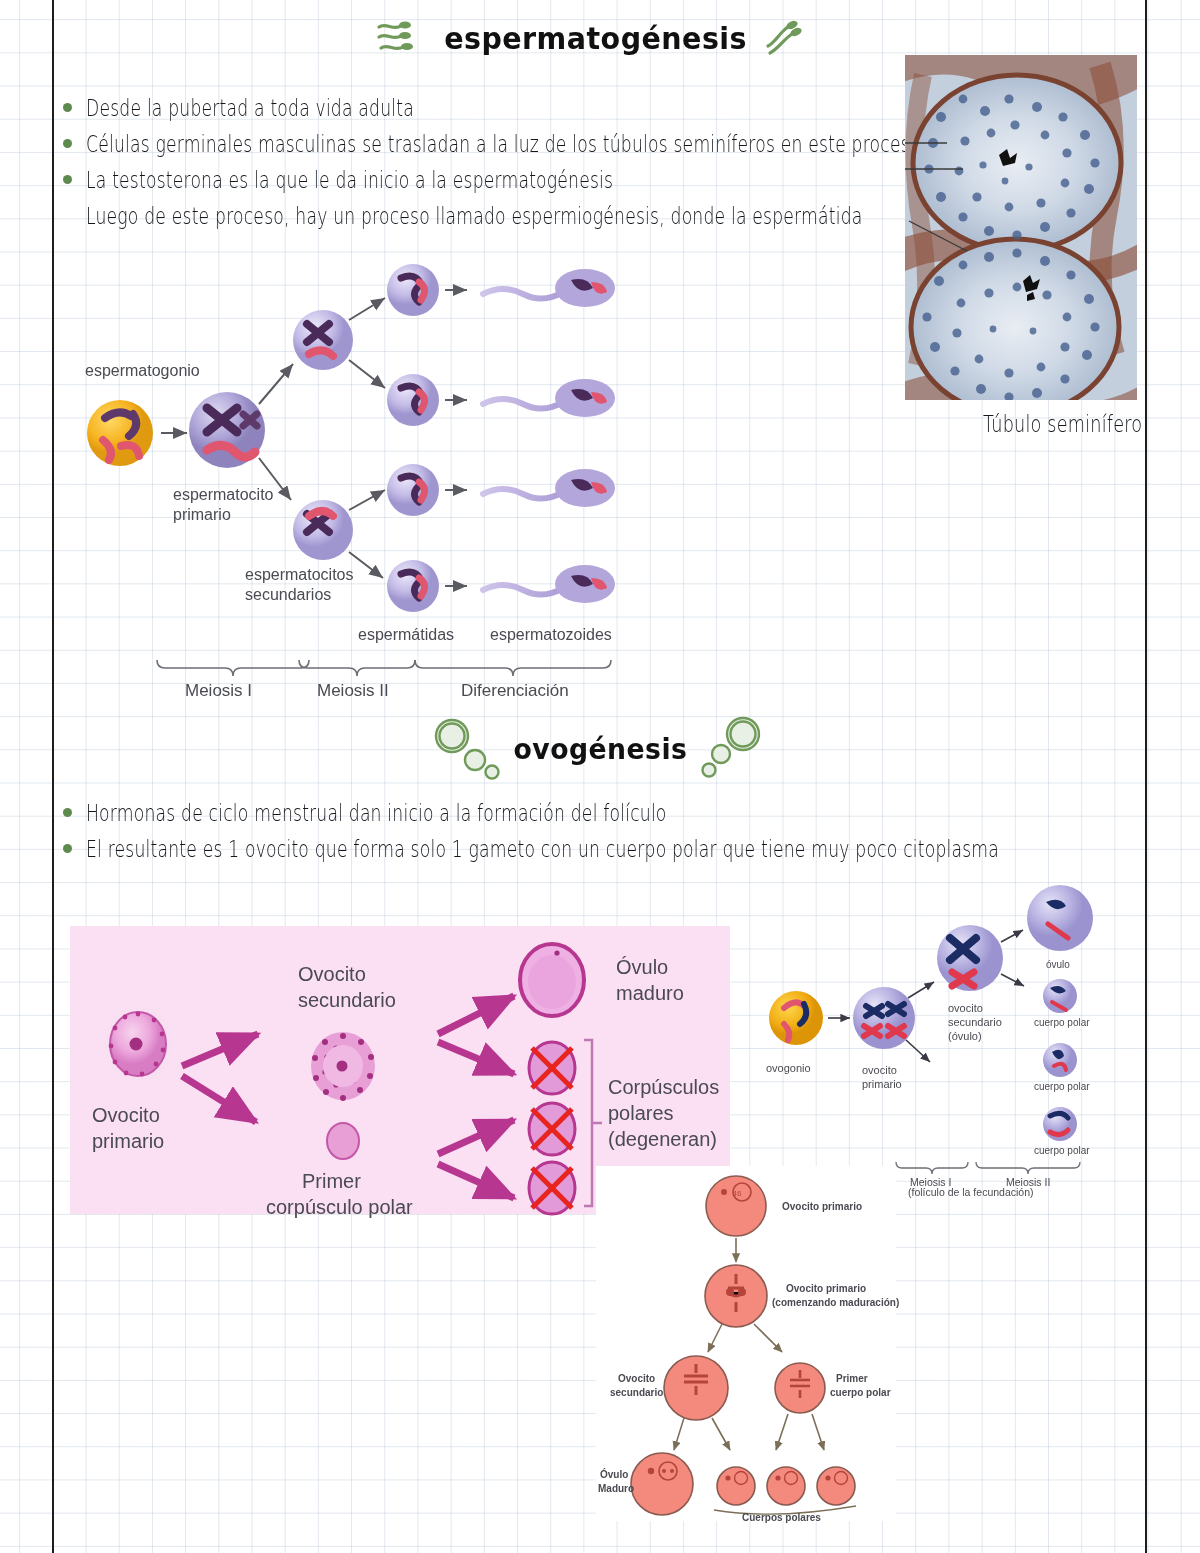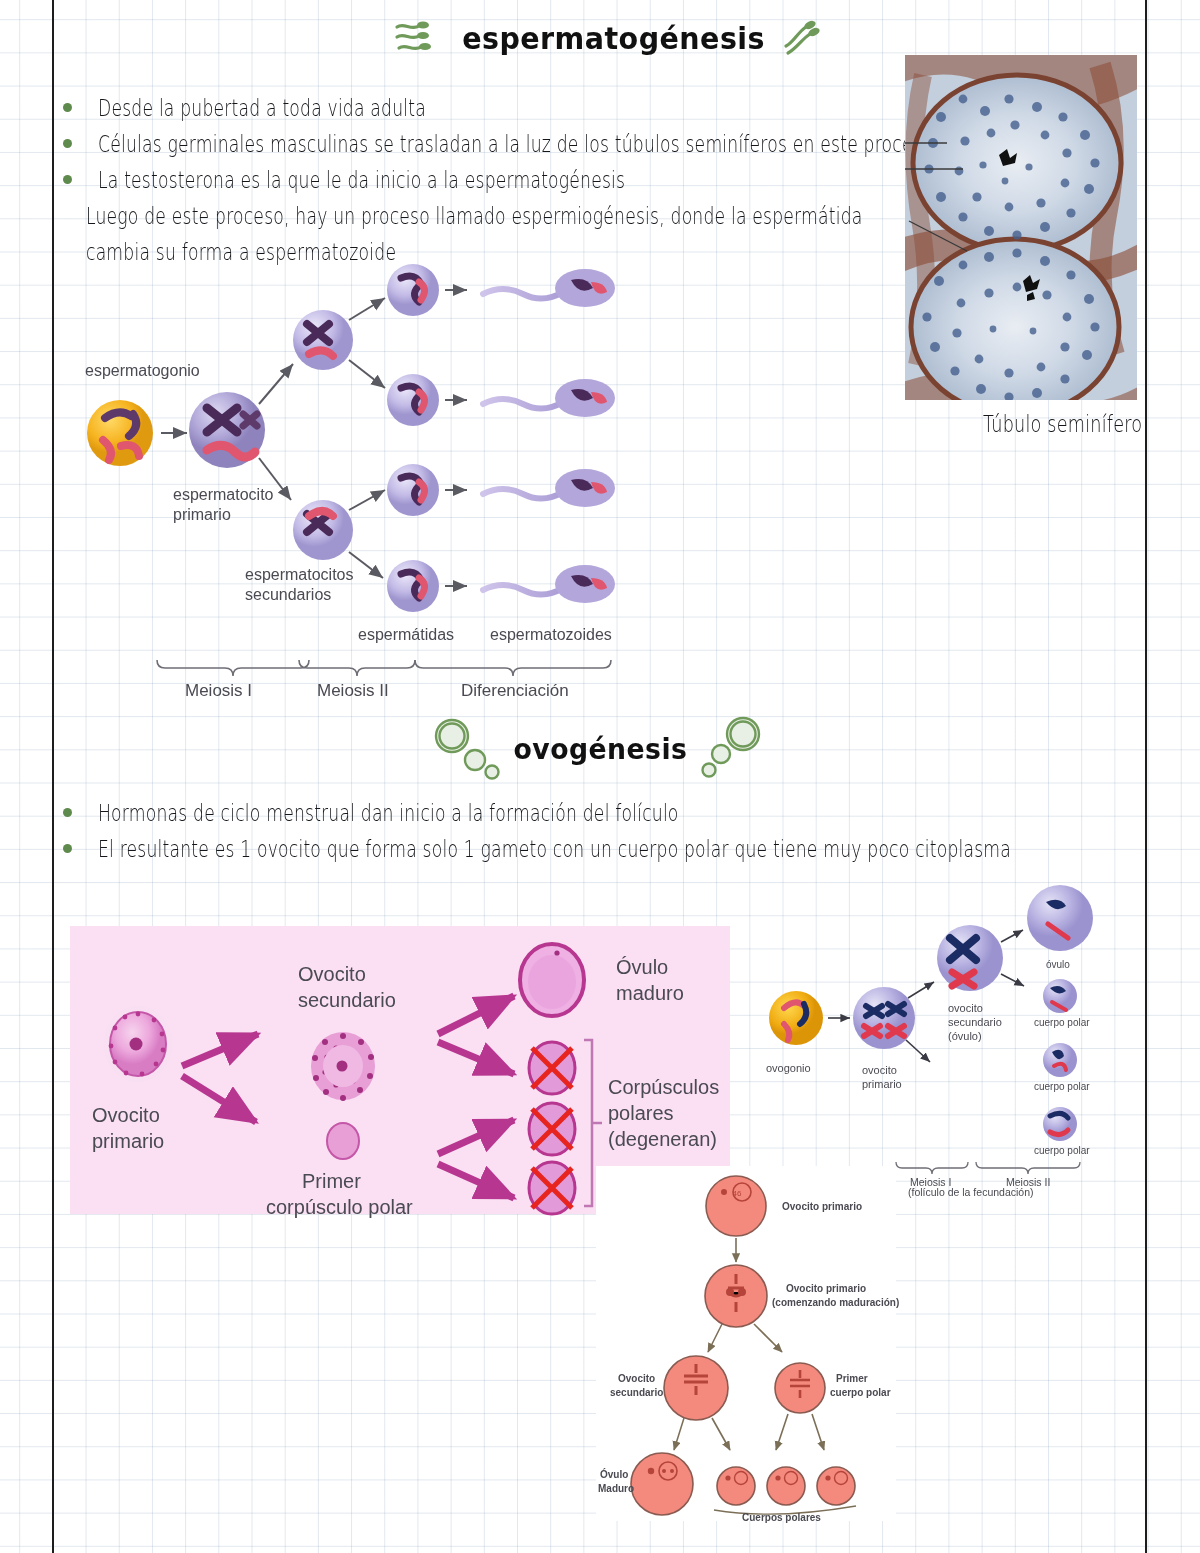--- a/index.html
+++ b/index.html
@@ -33,28 +33,28 @@
   }
 
   
   .title-wrap{position:absolute;display:flex;align-items:center;gap:6px;}
   .title-txt{
     font-family:"DejaVu Sans",sans-serif;
     font-weight:bold;color:#111;
     letter-spacing:.5px;
     transform:scaleX(.92);
   }
-  #t1{left:395px;top:18px;}
+  #t1{left:377px;top:18px;}
   #t1 .title-txt{font-size:31px;}
   #t2{left:430px;top:718px;text-align:center;}
   #t2 .title-txt{font-size:29px;}
 
   
   .bullets{position:absolute;}
-  .brow{display:flex;align-items:flex-start;gap:26px;margin-bottom:3px;}
+  .brow{display:flex;align-items:flex-start;gap:14px;margin-bottom:3px;}
   .bdot{width:9px;height:9px;border-radius:50%;background:#5f8a4e;flex:none;margin-top:11px;}
   .btxt{font-size:18.5px;line-height:33px;white-space:pre;}
   .bnodot{padding-left:23px;}
 
   #bl1{left:63px;top:92px;}
   #bl2{left:63px;top:797px;}
 
   
   .fig{position:absolute;}
   svg{display:block;overflow:visible;}
@@ -120,23 +120,20 @@
   <div class="brow">
     <span class="bdot"></span>
     <span class="btxt hand">Células germinales masculinas se trasladan a la luz de los túbulos seminíferos en este proceso</span>
   </div>
   <div class="brow">
     <span class="bdot"></span>
     <span class="btxt hand">La testosterona es la que le da inicio a la espermatogénesis</span>
   </div>
   <div class="brow bnodot">
     <span class="btxt hand">Luego de este proceso, hay un proceso llamado espermiogénesis, donde la espermátida</span>
-  </div>
-  <div class="brow bnodot">
-    <span class="btxt hand">cambia su forma a espermatozoide</span>
   </div>
 </div>
 
 <div class="fig" style="left:75px;top:268px;">
 <svg width="580" height="430" viewBox="0 0 580 430">
   <defs>
     <radialGradient id="gYellow" cx="35%" cy="30%">
       <stop offset="0%" stop-color="#ffd966"></stop>
           <stop offset="70%" stop-color="#f6b31f"></stop>
           <stop offset="100%" stop-color="#e09a10"></stop>

